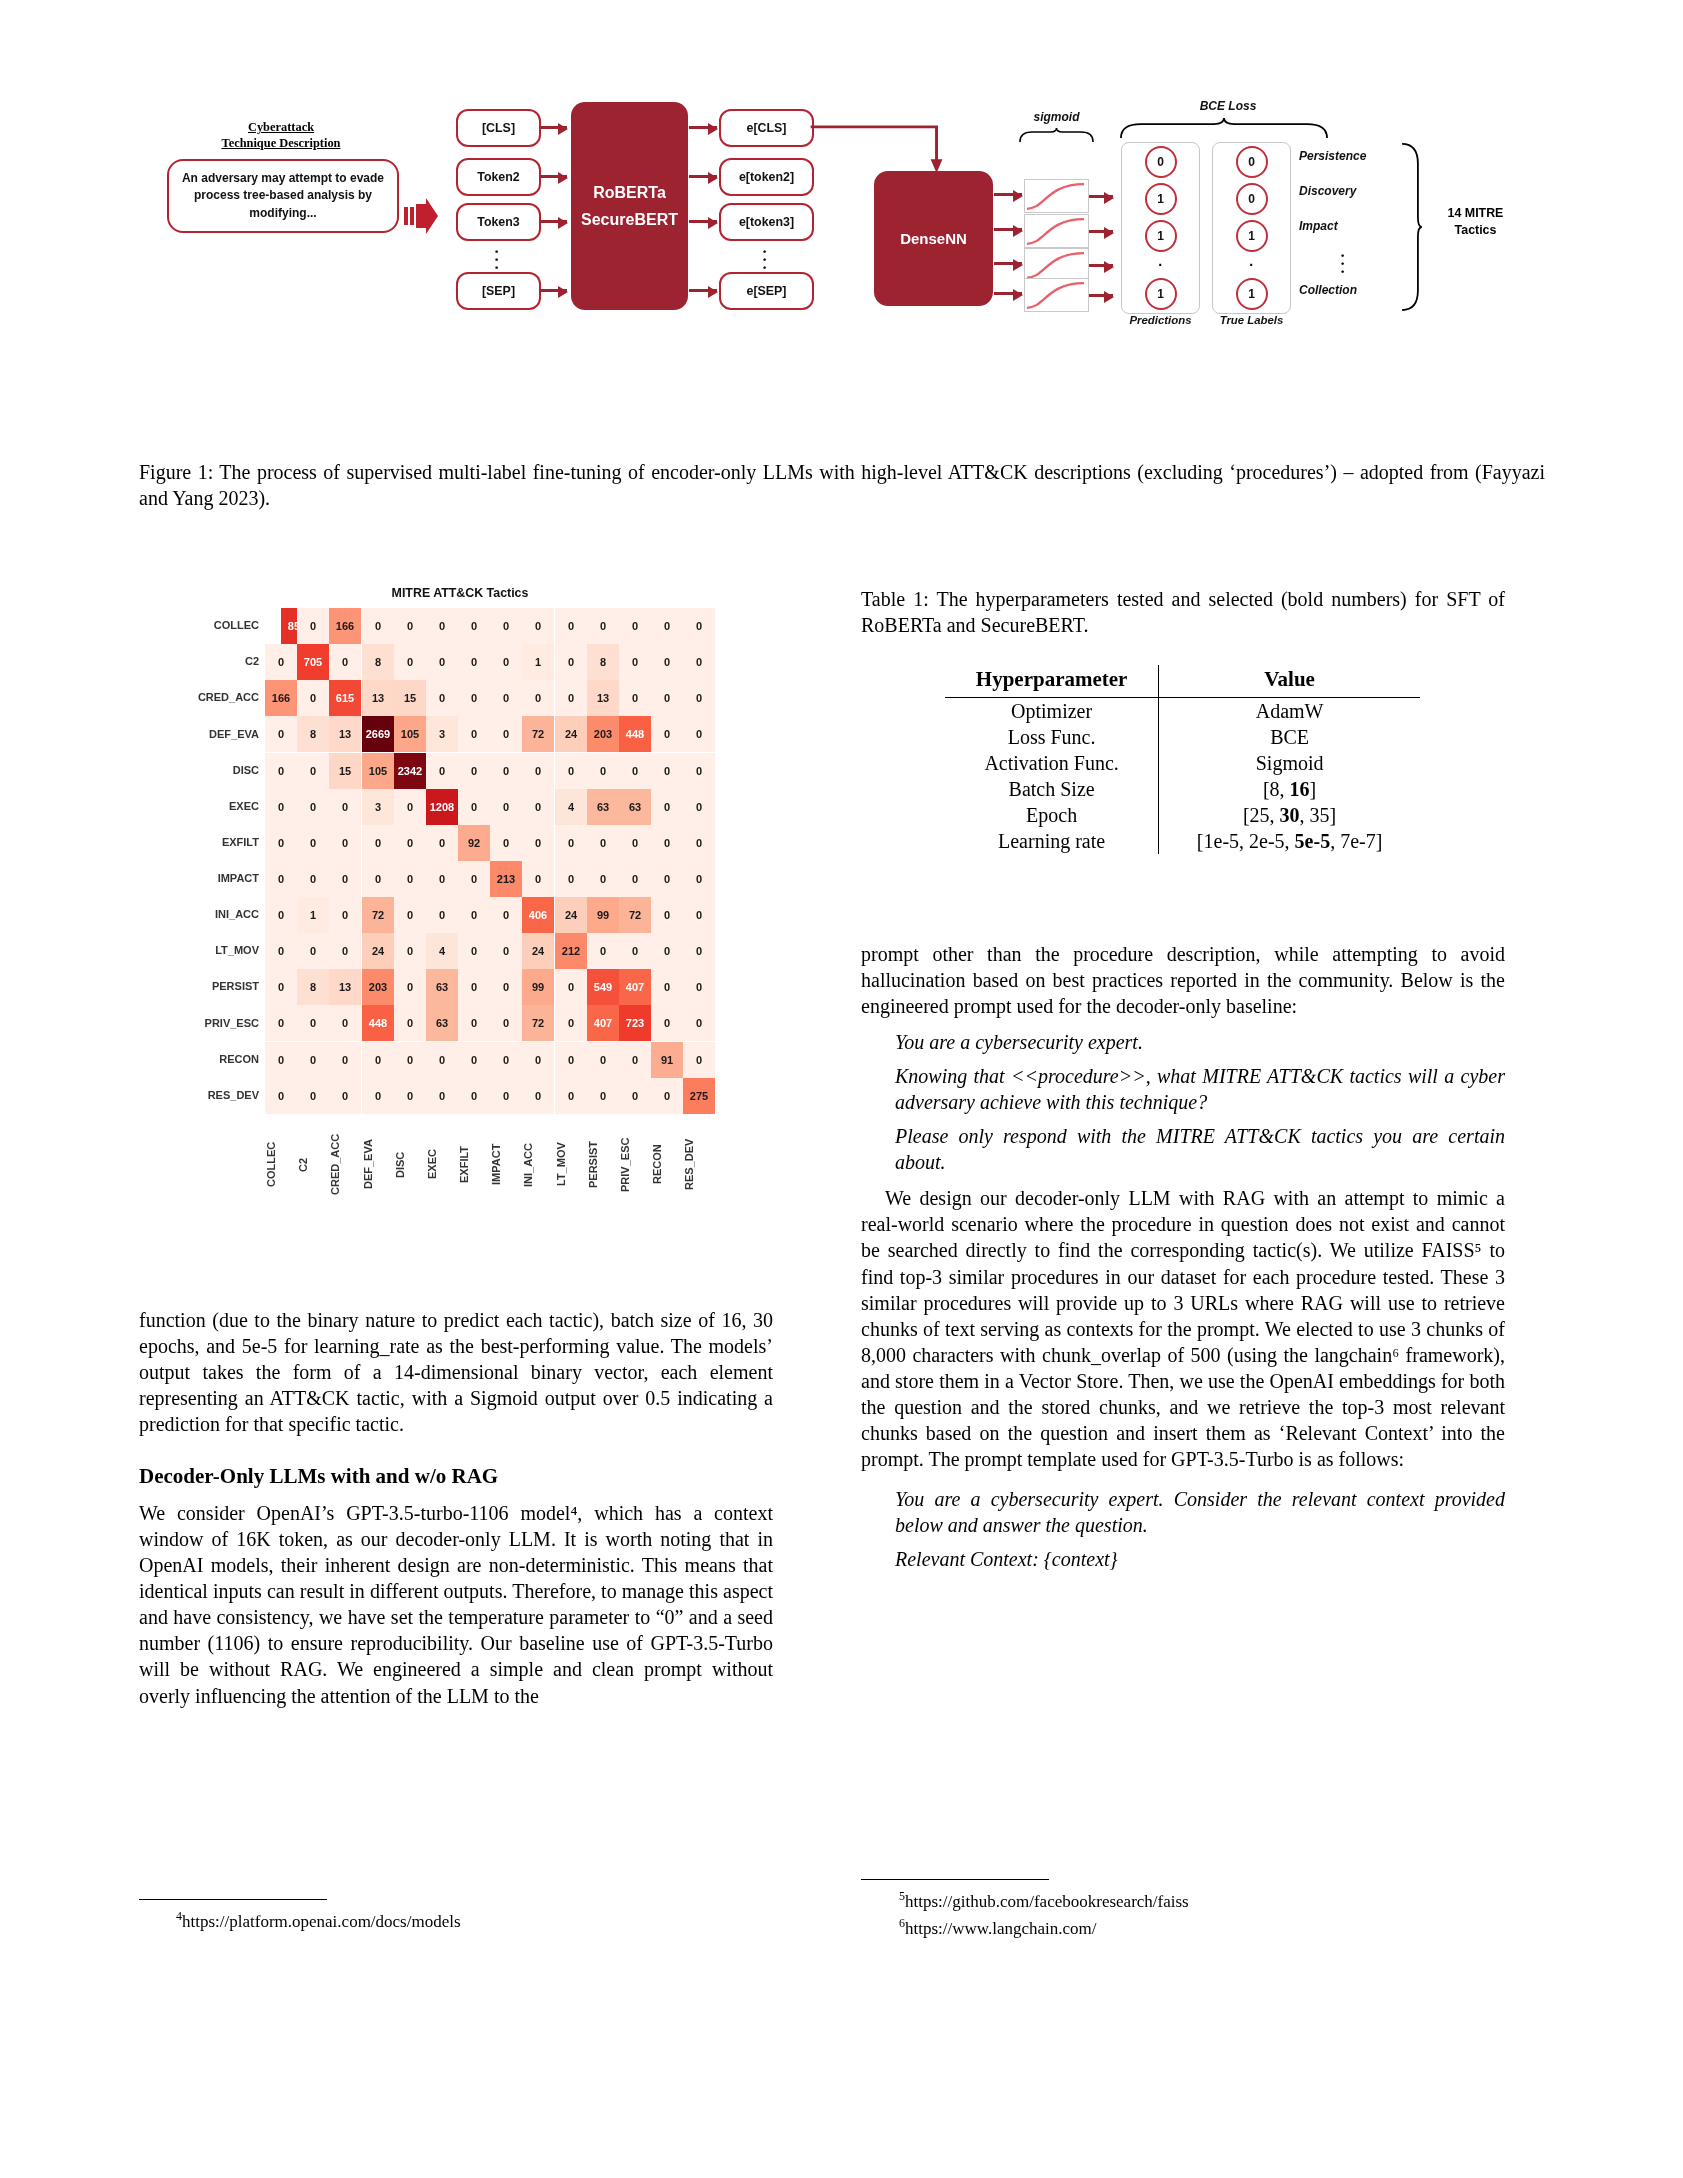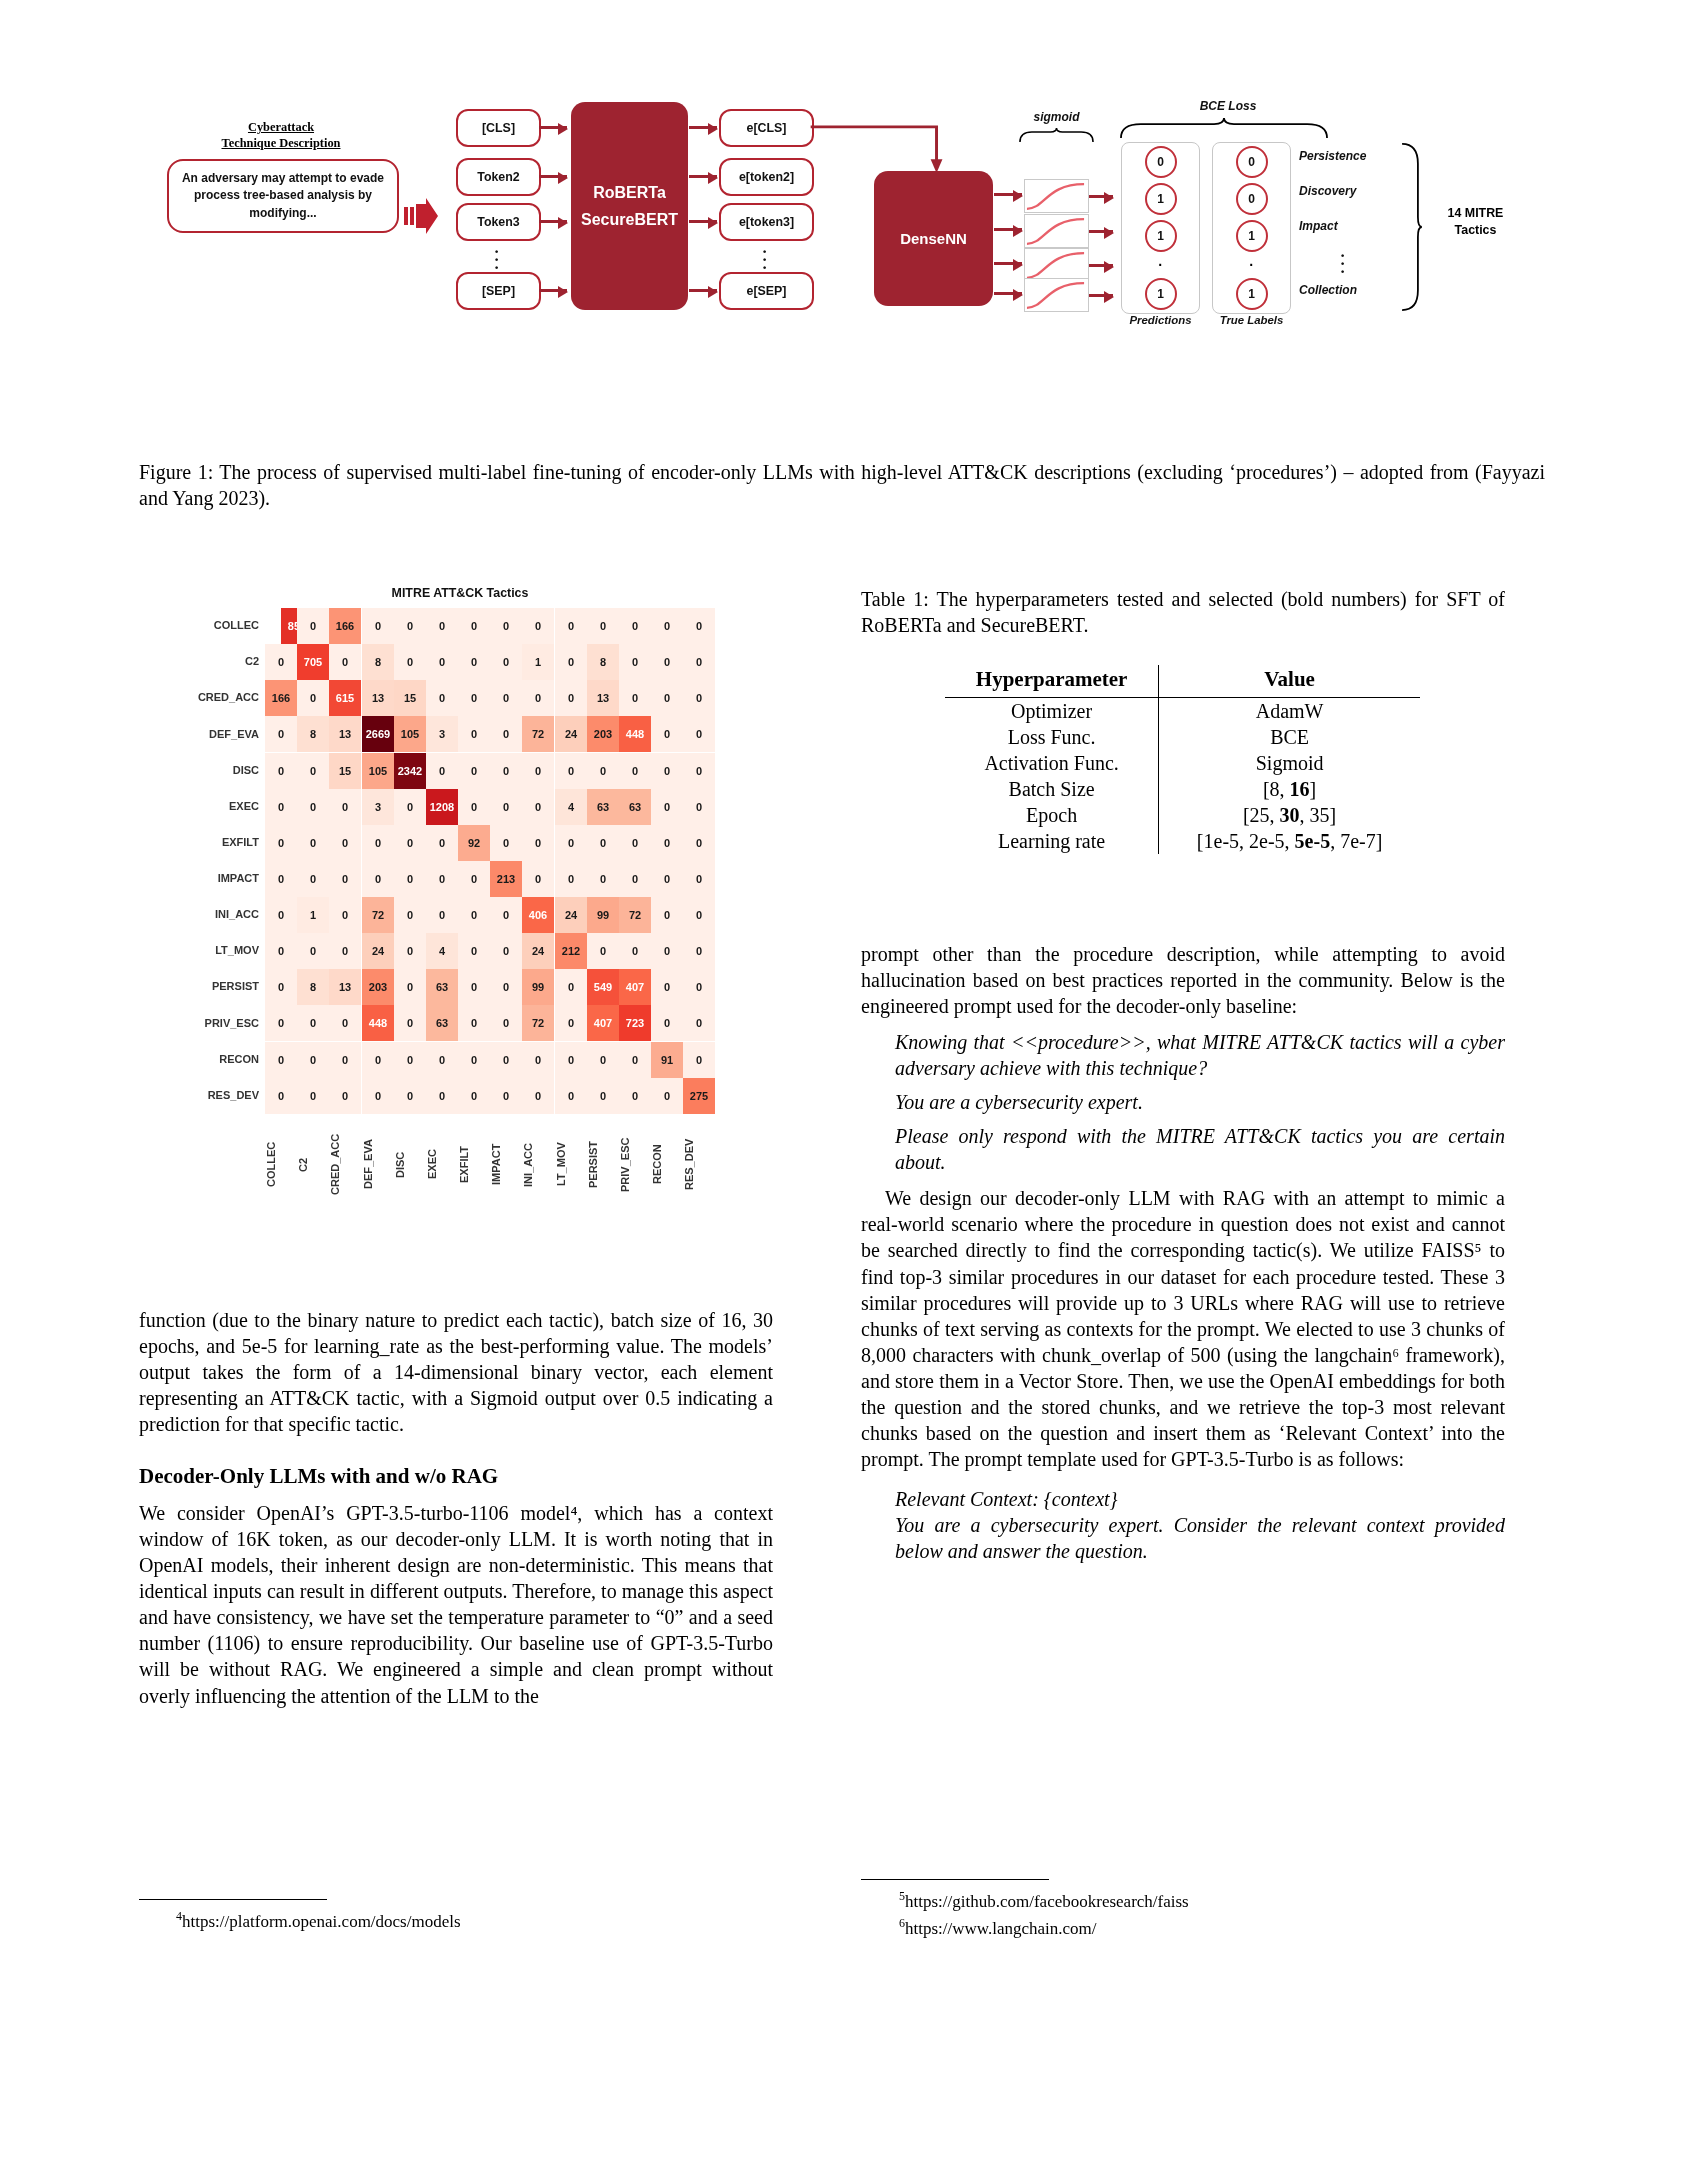--- a/index.html
+++ b/index.html
@@ -518,28 +518,28 @@
   </div>
 
   <div class="fnrule" style="left:139px;top:1899px;"></div>
   <div class="fn" style="left:176px;top:1909px;width:594px;">
     <sup>4</sup><span>https://platform.openai.com/docs/models</span>
   </div>
 
   <div class="col" style="left:861px;top:941px;width:644px;">
     <p class="just">prompt other than the procedure description, while attempting to avoid hallucination based on best practices reported in the community. Below is the engineered prompt used for the decoder-only baseline:</p>
     <div class="quote">
+      <div style="margin-bottom:8px;">You are a cybersecurity expert.</div>
       <div style="margin-bottom:8px;text-align:justify;">Knowing that &lt;&lt;procedure&gt;&gt;, what MITRE ATT&amp;CK tactics will a cyber adversary achieve with this technique?</div>
-      <div style="margin-bottom:8px;">You are a cybersecurity expert.</div>
       <div>Please only respond with the MITRE ATT&amp;CK tactics you are certain about.</div>
     </div>
     <p class="just" style="text-indent:24px;margin-top:10px;">We design our decoder-only LLM with RAG with an attempt to mimic a real-world scenario where the procedure in question does not exist and cannot be searched directly to find the corresponding tactic(s). We utilize FAISS⁵ to find top-3 similar procedures in our dataset for each procedure tested. These 3 similar procedures will provide up to 3 URLs where RAG will use to retrieve chunks of text serving as contexts for the prompt. We elected to use 3 chunks of 8,000 characters with chunk_overlap of 500 (using the langchain⁶ framework), and store them in a Vector Store. Then, we use the OpenAI embeddings for both the question and the stored chunks, and we retrieve the top-3 most relevant chunks based on the question and insert them as ‘Relevant Context’ into the prompt. The prompt template used for GPT-3.5-Turbo is as follows:</p>
     <div class="quote" style="margin-top:14px;">
+      <div style="margin-bottom:8px;">You are a cybersecurity expert. Consider the relevant context provided below and answer the question.</div>
       <div>Relevant Context: {context}</div>
-      <div style="margin-bottom:8px;">You are a cybersecurity expert. Consider the relevant context provided below and answer the question.</div>
     </div>
   </div>
 
   <div class="fnrule" style="left:861px;top:1879px;"></div>
   <div class="fn" style="left:899px;top:1889px;width:594px;">
     <sup>5</sup><span>https://github.com/facebookresearch/faiss</span>
   </div>
   <div class="fn" style="left:899px;top:1916px;width:594px;">
     <sup>6</sup><span>https://www.langchain.com/</span>
   </div>

